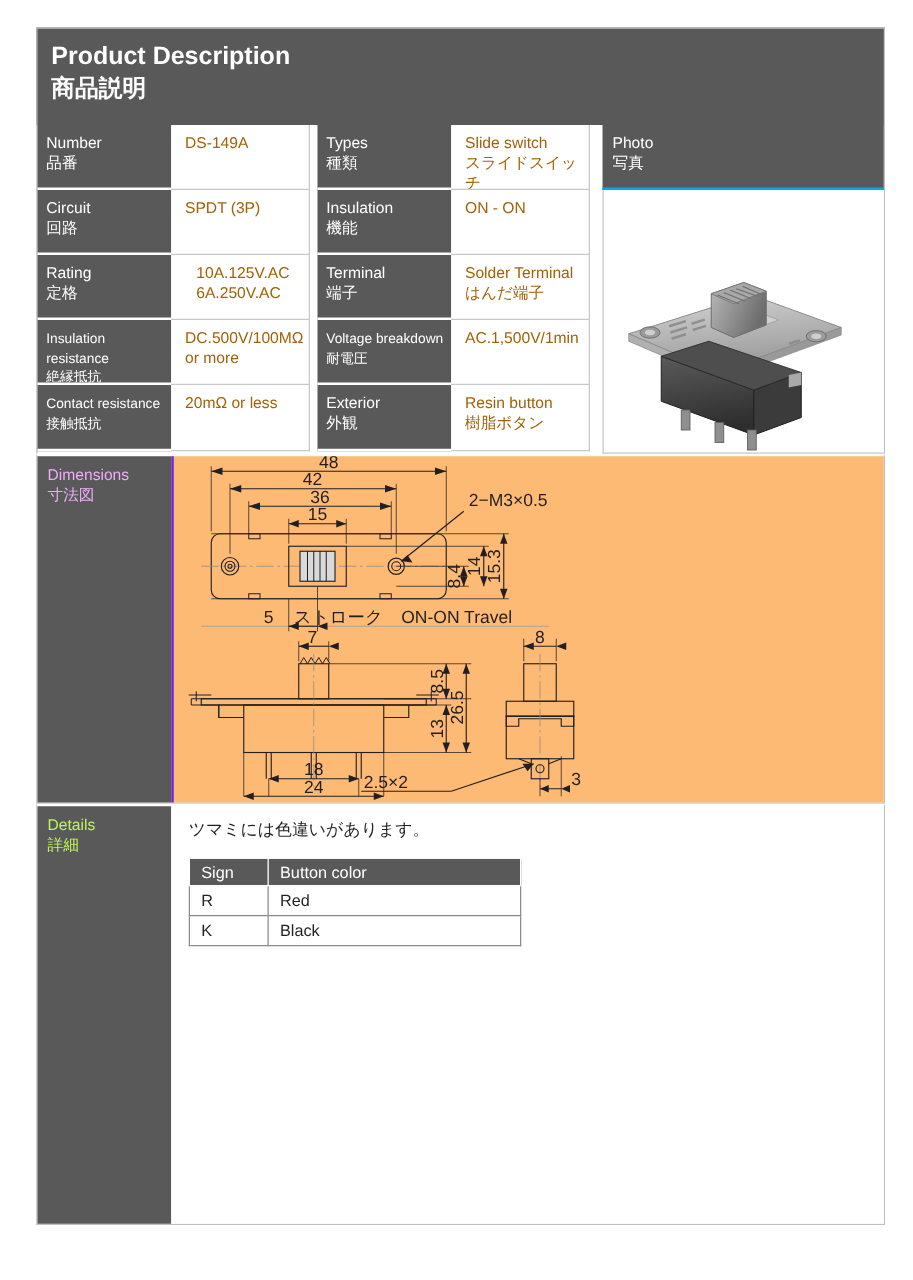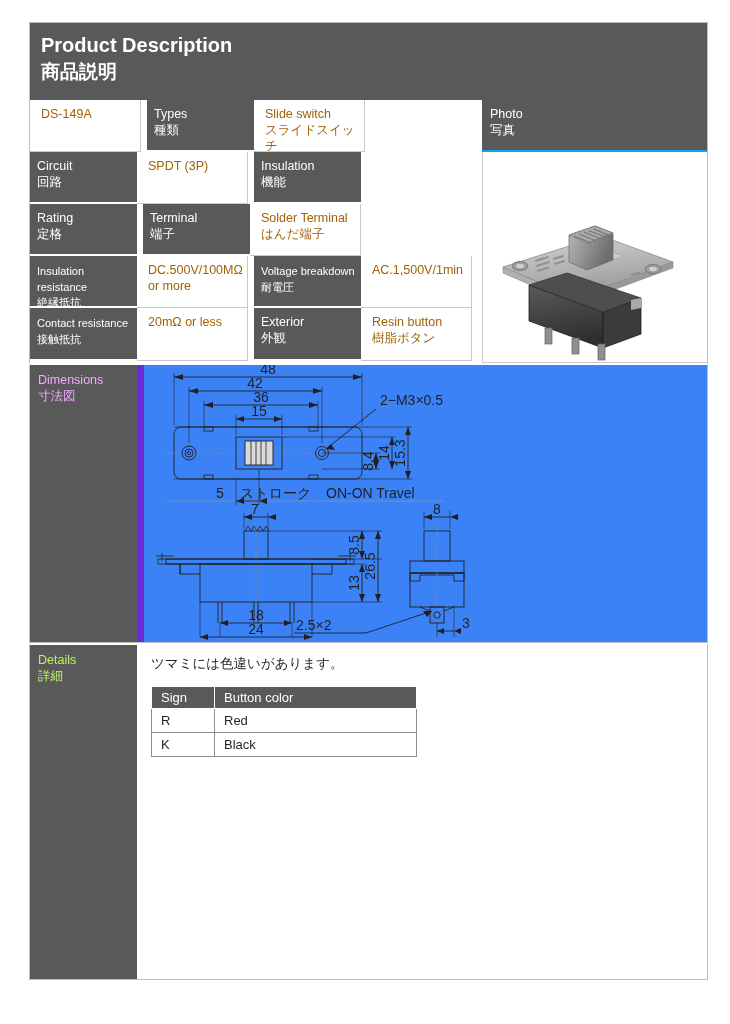--- a/index.html
+++ b/index.html
@@ -88,21 +88,21 @@
     box-sizing:border-box;
     height:280px;
   }
   .dim-lbl{
     background:#595959;color:#f0abfc;
     width:107px;flex:0 0 107px;
     box-sizing:border-box;
     padding:7px 0 0 8px;
     font-size:12.5px;line-height:16px;
   }
-  .dim-body{flex:1 1 auto;background:#3b82f6;position:relative;border-left:7px solid #6d28d9;}
+  .dim-body{flex:1 1 auto;background:#fdba74;position:relative;border-left:2px solid #6d28d9;}
   .dim-body svg{position:absolute;left:0;top:0;}
 
   
   .det{
     display:flex;
     border:1px solid #bfbfbf;
     border-top:2px solid #ffffff;
     box-sizing:border-box;
     height:337px;
   }
@@ -139,20 +139,24 @@
   <div class="title-bar">
     <div class="title-en">Product Description</div>
     <div class="title-jp">商品説明</div>
   </div>
 
   <div class="spec">
 
     <div class="spec-left">
 
       <div class="srow">
+        <div class="cell lbl">
+          <span class="l2">Number</span>
+          <span class="l2">品番</span>
+        </div>
         <div class="cell val">
           <span class="l2">DS-149A</span>
           <span class="l2"></span>
         </div>
         <div class="mid-gap"></div>
         <div class="cell lbl">
           <span class="l2">Types</span>
           <span class="l2">種類</span>
         </div>
         <div class="cell val">
@@ -168,26 +172,34 @@
         </div>
         <div class="cell val">
           <span class="l2">SPDT (3P)</span>
           <span class="l2"></span>
         </div>
         <div class="mid-gap"></div>
         <div class="cell lbl">
           <span class="l2">Insulation</span>
           <span class="l2">機能</span>
         </div>
+        <div class="cell val">
+          <span class="l2">ON - ON</span>
+          <span class="l2"></span>
+        </div>
       </div>
 
       <div class="srow">
         <div class="cell lbl">
           <span class="l2">Rating</span>
           <span class="l2">定格</span>
+        </div>
+        <div class="cell val indent2">
+          <span class="l2">10A.125V.AC</span>
+          <span class="l2">6A.250V.AC</span>
         </div>
         <div class="mid-gap"></div>
         <div class="cell lbl">
           <span class="l2">Terminal</span>
           <span class="l2">端子</span>
         </div>
         <div class="cell val">
           <span class="l2">Solder Terminal</span>
           <span class="l2">はんだ端子</span>
         </div>

